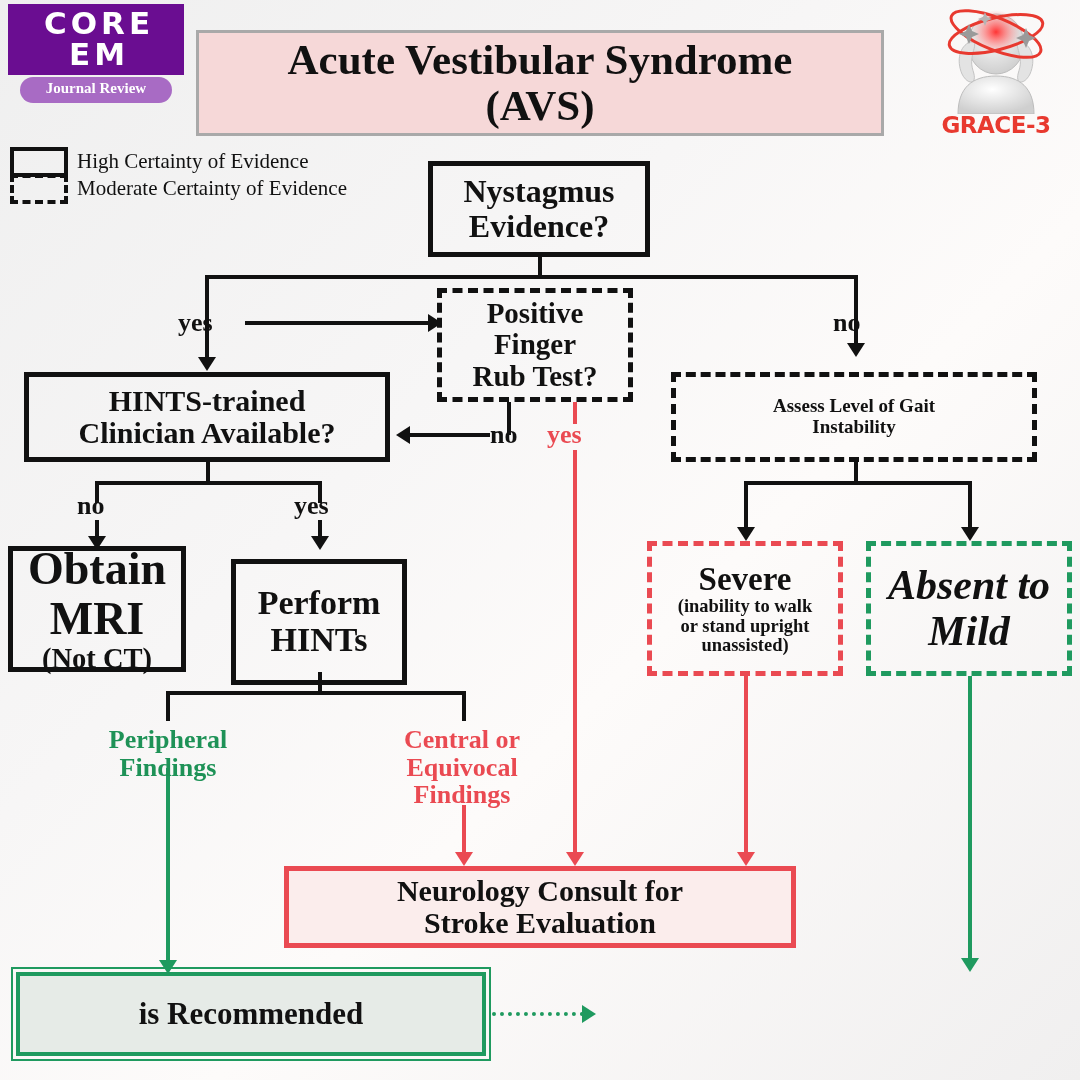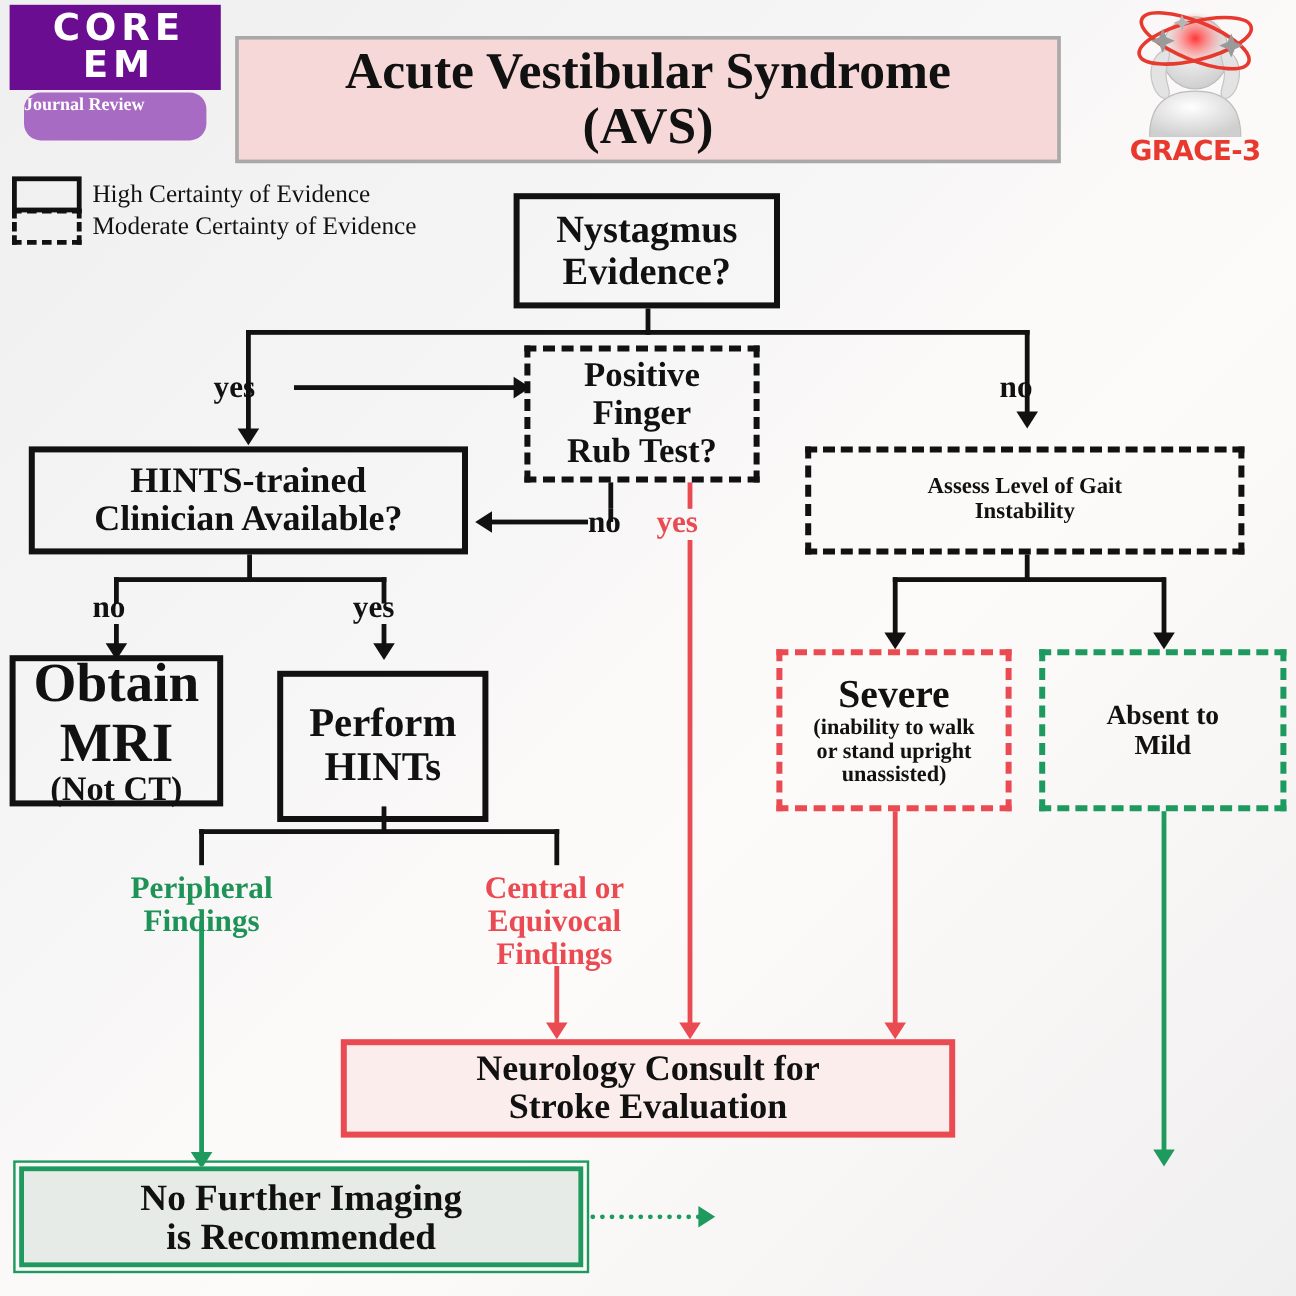--- a/index.html
+++ b/index.html
@@ -13,23 +13,23 @@
   .abs{position:absolute;box-sizing:border-box;}
 
   
   #coreem-logo{left:8px;top:4px;width:176px;}
   .coreem-bar{
     background:#6A0D91;color:#fff;text-align:center;
     font-family:"DejaVu Sans", sans-serif;font-weight:bold;
     font-size:31px;letter-spacing:4px;padding:4px 0 5px 6px;line-height:1;
   }
   .coreem-sub{
-    background:#A86BC4;color:#fff;border-radius:14px;
+    background:#A86BC4;color:#fff;text-align:center;border-radius:14px;
     font-family:"Liberation Serif", serif;font-weight:bold;
-    font-size:15px;padding:3px 0 20px;margin:2px 12px 0 12px;line-height:1.1;
+    font-size:15px;padding:3px 0 6px;margin:2px 12px 0 12px;line-height:1.1;
   }
 
   
   #grace-logo{right:10px;top:2px;width:148px;height:140px;text-align:center;}
   #grace-label{
     font-family:"DejaVu Sans", sans-serif;font-weight:bold;font-size:23px;
     color:#E8392F;letter-spacing:-0.5px;margin-top:-6px;
   }
 
   
@@ -260,35 +260,34 @@
 
   <div class="abs node dash-red" style="left:647px;top:541px;width:196px;height:135px;font-size:33px;">
     <div>
       <div>Severe</div>
       <div class="sub2">(inability to walk</div>
       <div class="sub2">or stand upright</div>
       <div class="sub2">unassisted)</div>
     </div>
   </div>
 
-  <div class="abs node dash-green" style="left:866px;top:541px;width:206px;height:135px;font-size:23px;">
+  <div class="abs node dash-green" style="left:866px;top:541px;width:206px;height:135px;font-size:42px;font-style:italic;">
     <div>
       <div>Absent to</div>
       <div>Mild</div>
     </div>
   </div>
 
   <div class="abs node fill-red" style="left:284px;top:866px;width:512px;height:82px;font-size:30px;">
     <div>
       <div>Neurology Consult for</div>
       <div>Stroke Evaluation</div>
     </div>
   </div>
 
   <div class="abs node fill-green" style="left:16px;top:972px;width:470px;height:84px;font-size:31px;">
     <div>
-      <div>No Further Imaging</div>
       <div>is Recommended</div>
     </div>
   </div>
 
 
 </div>
 
 </body></html>

